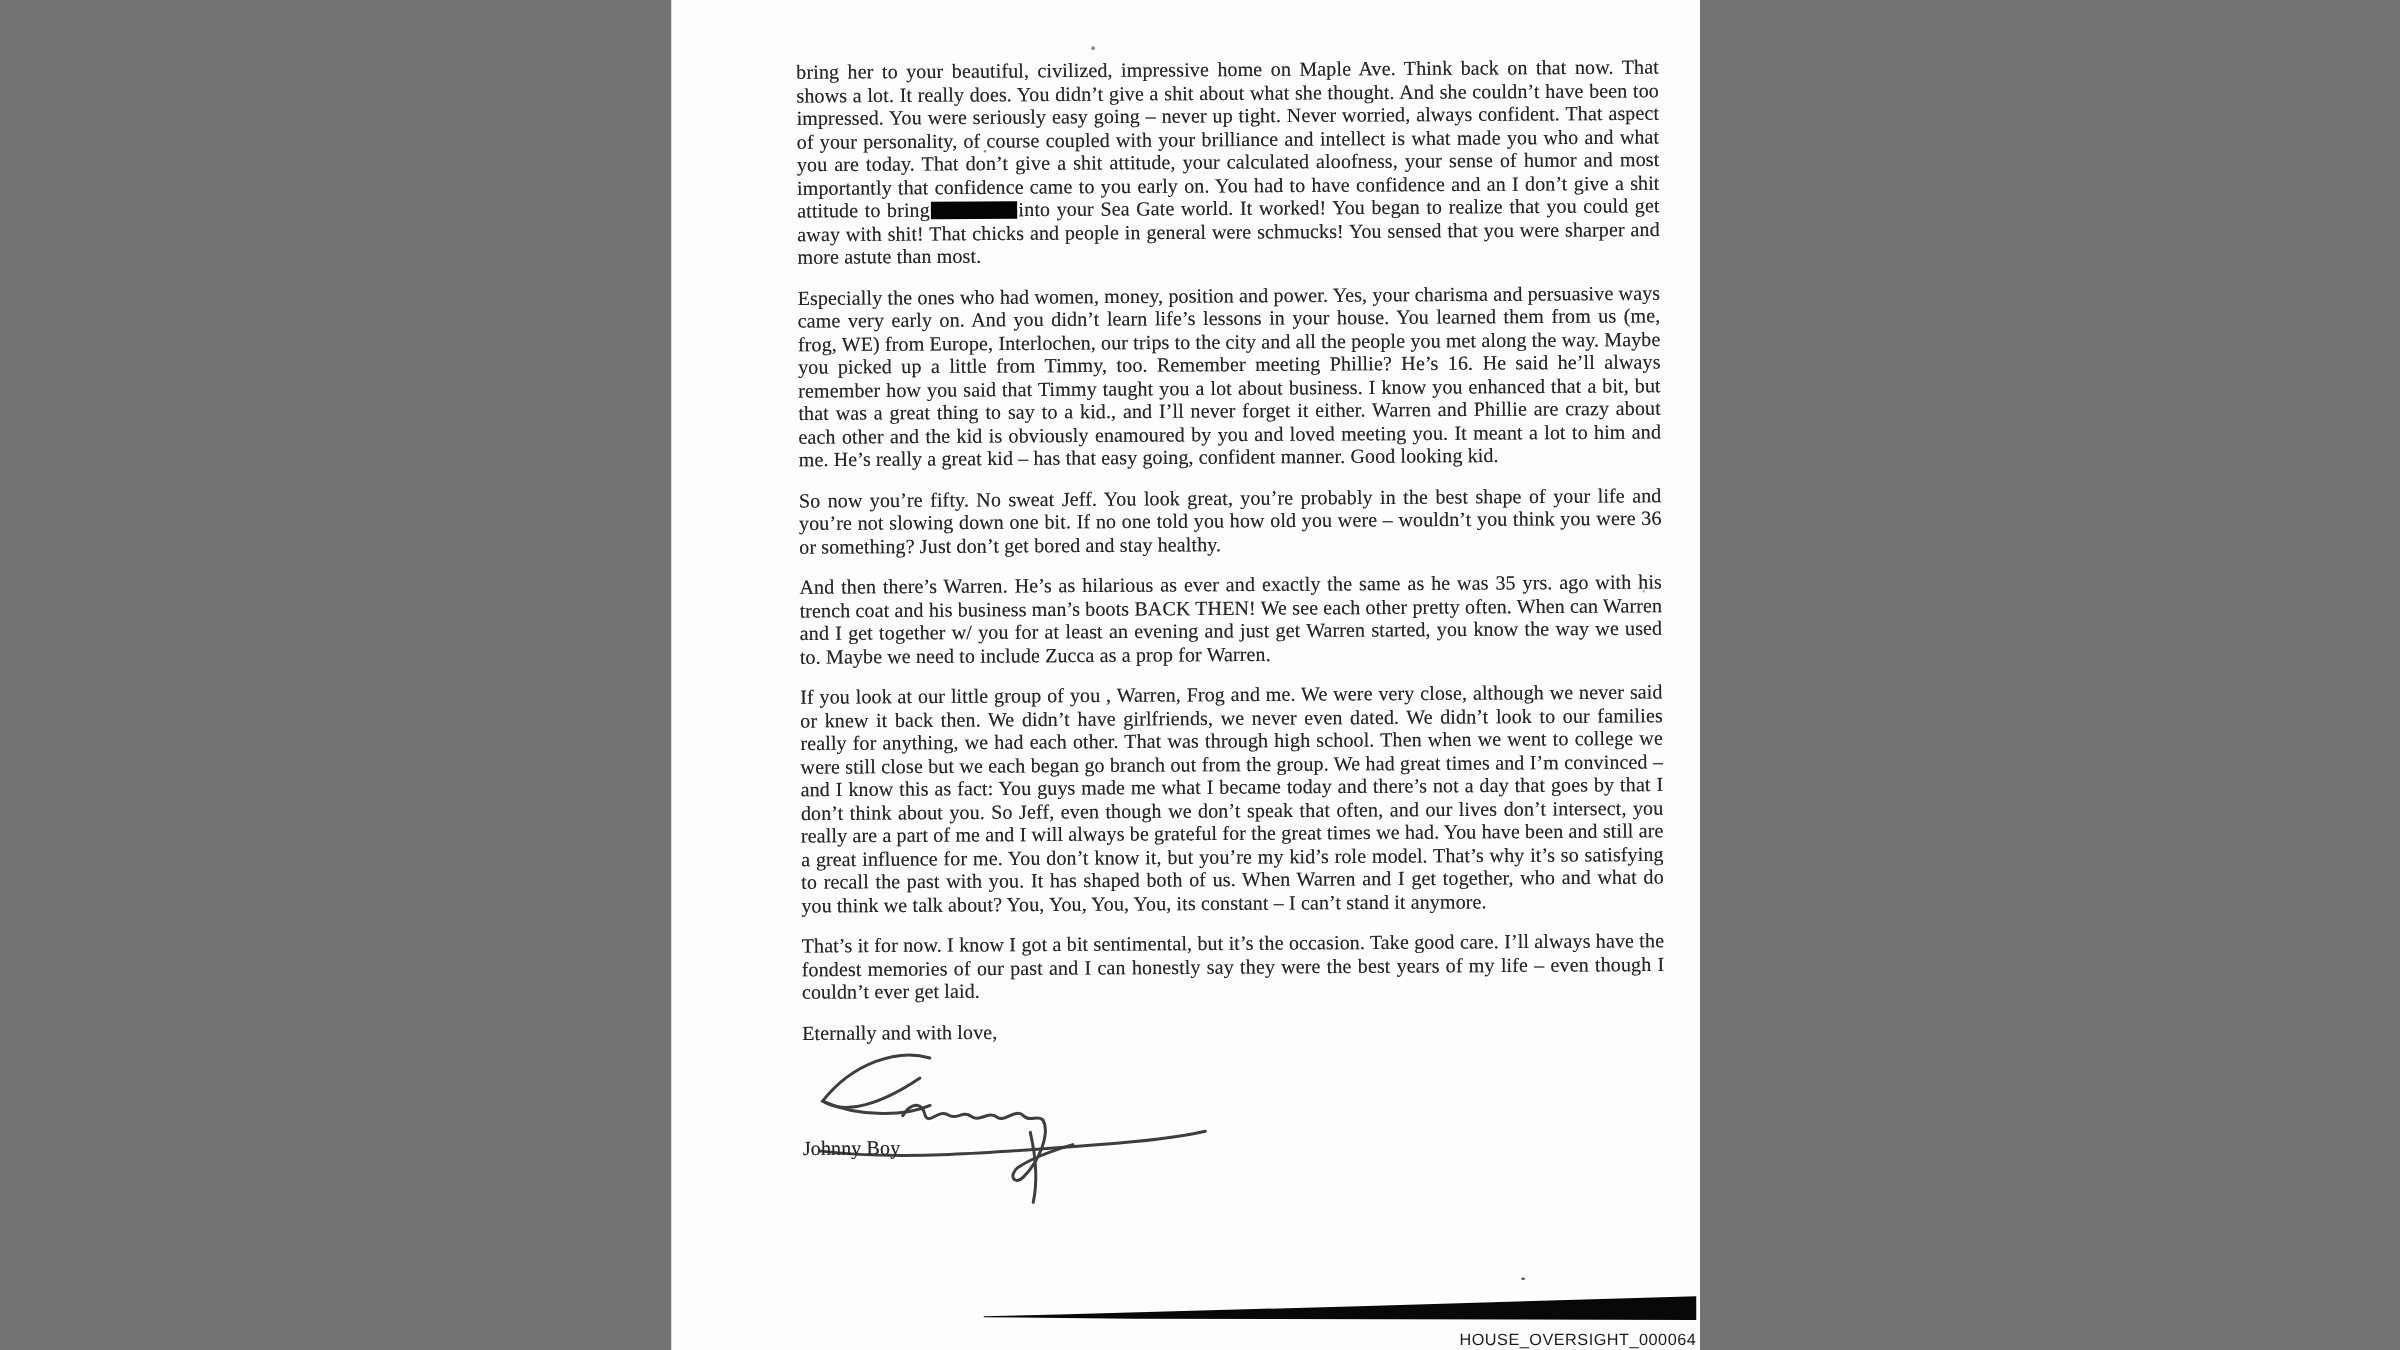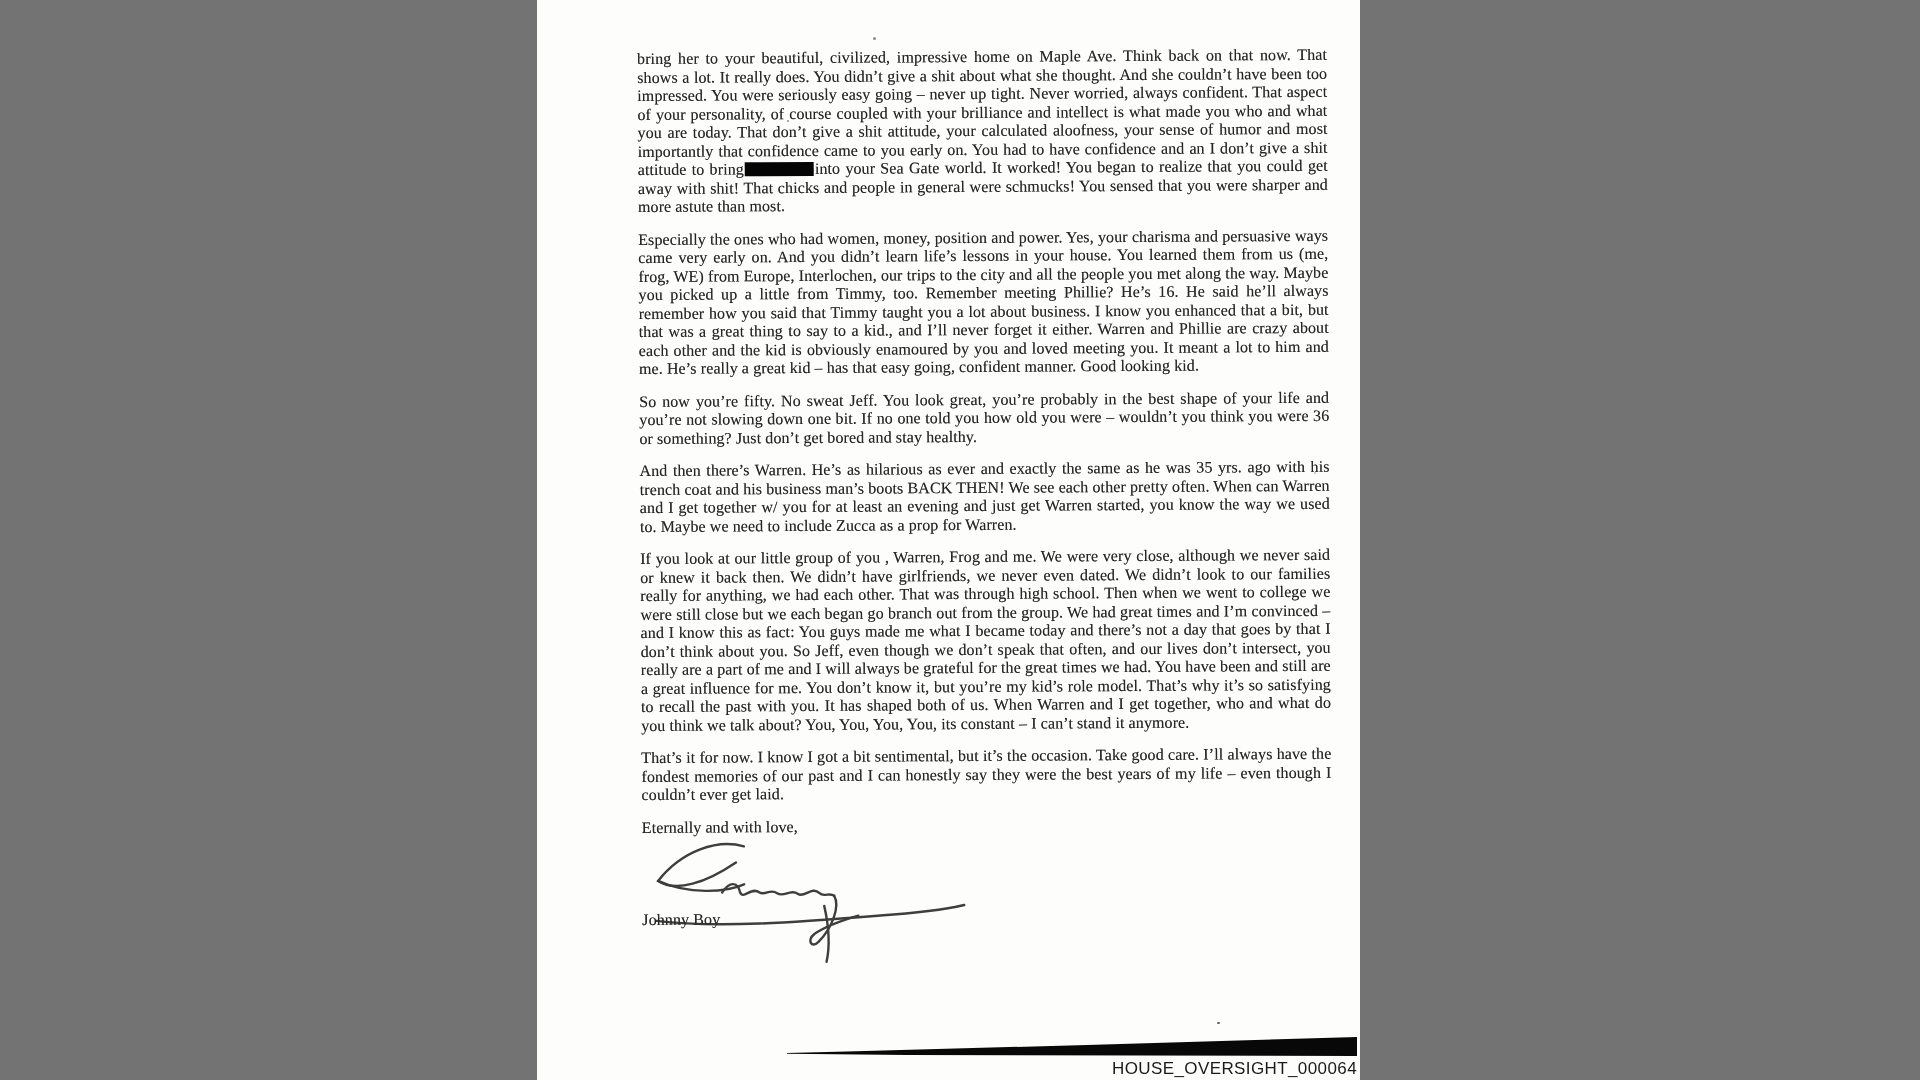--- a/index.html
+++ b/index.html
@@ -73,21 +73,21 @@
     position: absolute;
     left: 250px;
     top: 1032px;
     overflow: visible;
   }
   .bates {
     position: absolute;
     right: 3px;
     bottom: 1px;
     font-family: "Liberation Sans", sans-serif;
-    font-size: 17px;
+    font-size: 13px;
     color: #1a1a1a;
     letter-spacing: 0.4px;
     white-space: nowrap;
   }
   .speck {
     position: absolute;
     background: #8a8a8a;
     border-radius: 50%;
   }
   .speck.s1 { left: 336px; top: 37px; width: 3px; height: 3px; }

